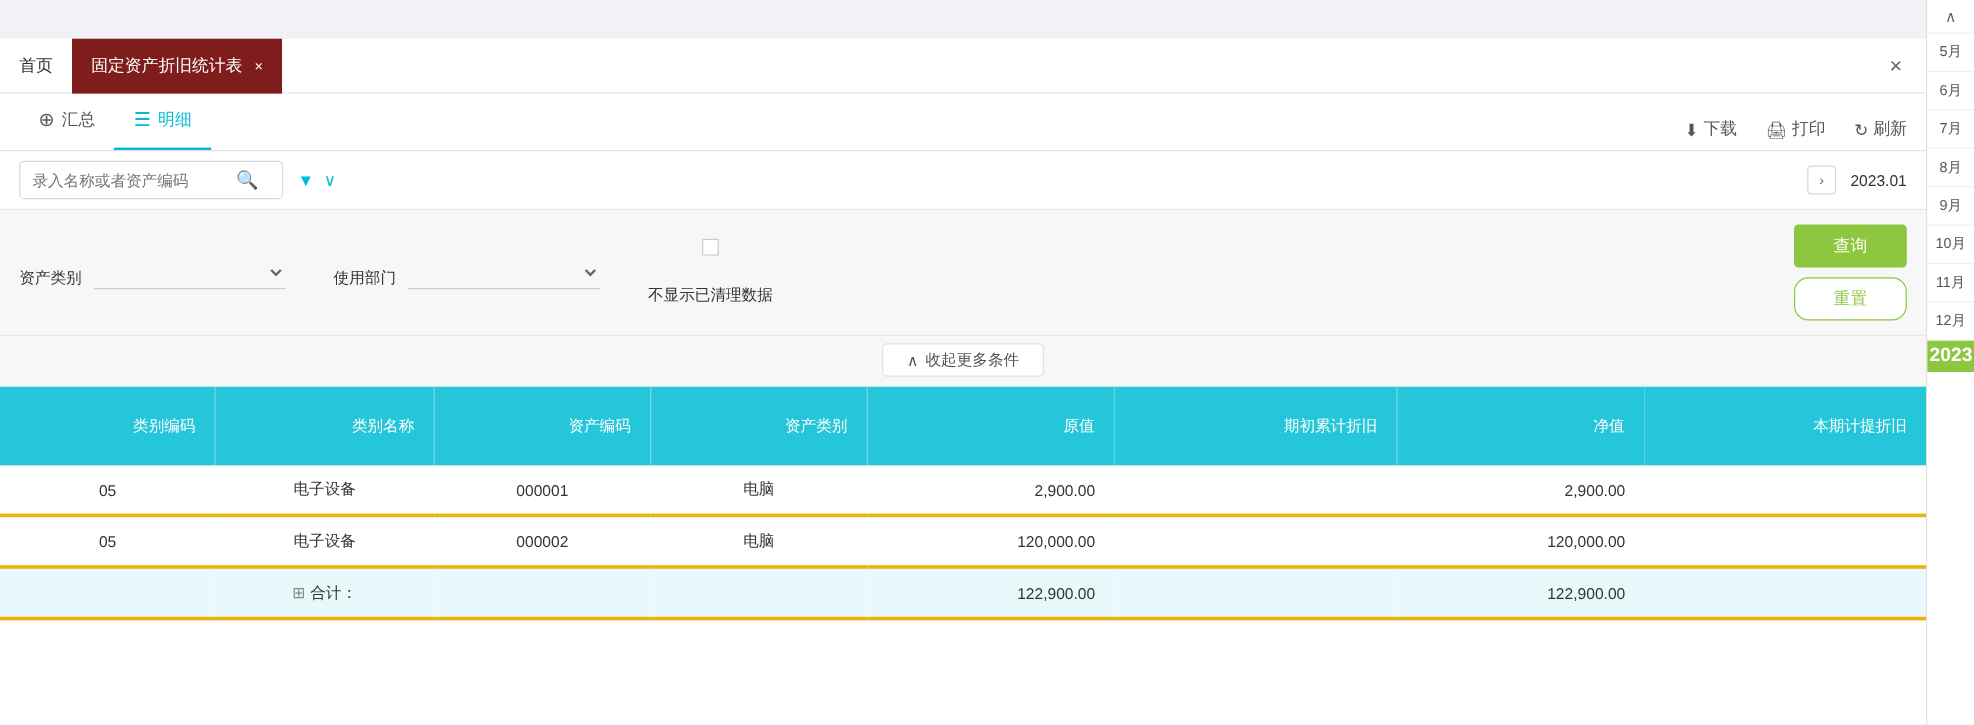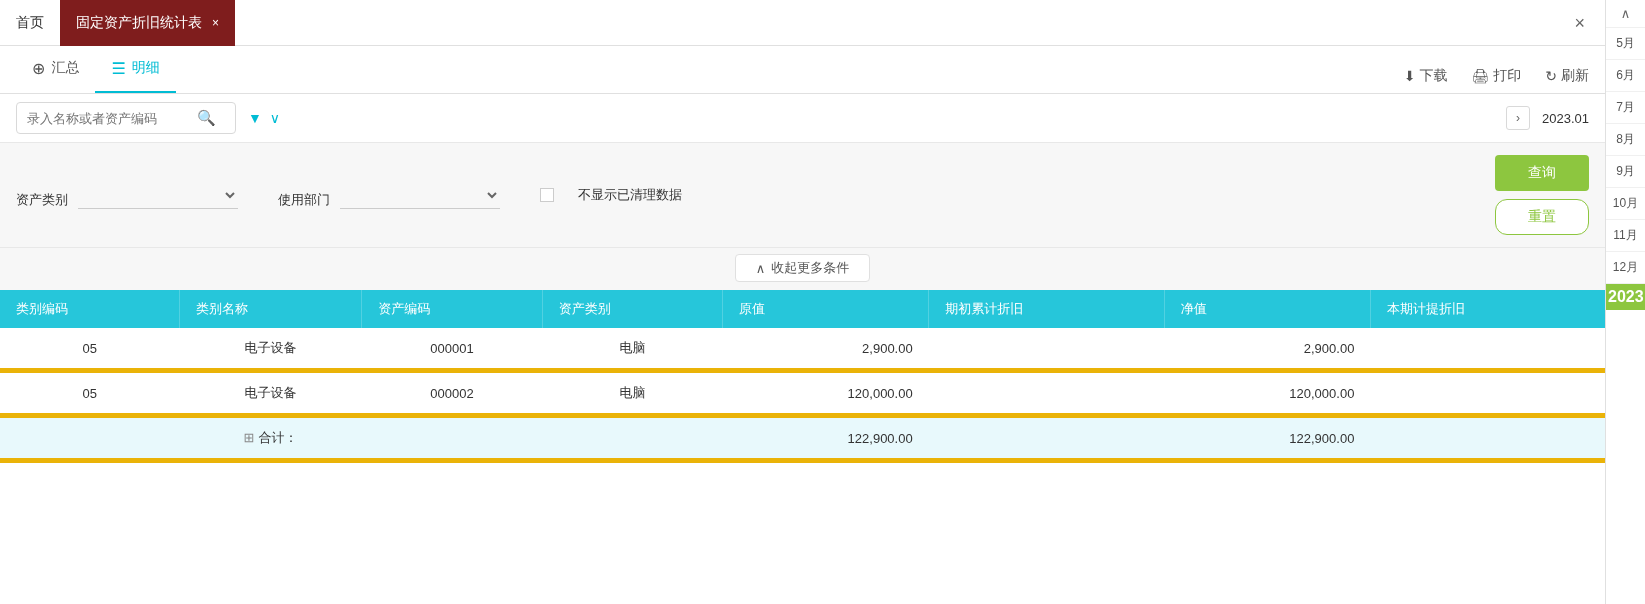--- a/index.html
+++ b/index.html
@@ -14,20 +14,21 @@
       flex-direction: row;
     }
 
     
     .main-area {
       flex: 1;
       display: flex;
       flex-direction: column;
       background: #f0f2f5;
       overflow: hidden;
+      margin-top: 32px;
     }
 
     
     .top-nav {
       display: flex;
       align-items: center;
       background: #fff;
       border-bottom: 1px solid #e0e0e0;
       height: 46px;
       padding: 0 0 0 16px;
@@ -196,20 +197,21 @@
       background: transparent;
       font-size: 13px;
       color: #666;
       outline: none;
       cursor: pointer;
     }
     .filter-checkbox-group {
       display: flex;
       align-items: center;
       gap: 24px;
+      flex-direction: column;
     }
     .filter-checkbox {
       width: 14px;
       height: 14px;
       border: 1px solid #ccc;
       background: #fff;
       cursor: pointer;
     }
     .filter-checkbox-label {
       font-size: 13px;
@@ -272,29 +274,29 @@
     table {
       width: 100%;
       border-collapse: collapse;
       font-size: 13px;
     }
     thead tr {
       background: #26c6da;
       color: #fff;
     }
     thead th {
-      padding: 10px 16px;
-      text-align: left;
+      padding: 24px 16px;
+      text-align: right;
       font-weight: 500;
       white-space: nowrap;
       border-right: 1px solid rgba(255,255,255,0.2);
     }
     thead th:last-child { border-right: none; }
     tbody tr {
-      border-bottom: 5px solid #eab308;
+      border-bottom: 3px solid #eab308;
       background: #fff;
       padding-left: 47px;
     }
     tbody td {
       padding: 11px 16px;
       text-align: center;
       color: #333;
       white-space: nowrap;
     }
     tbody td.num {

